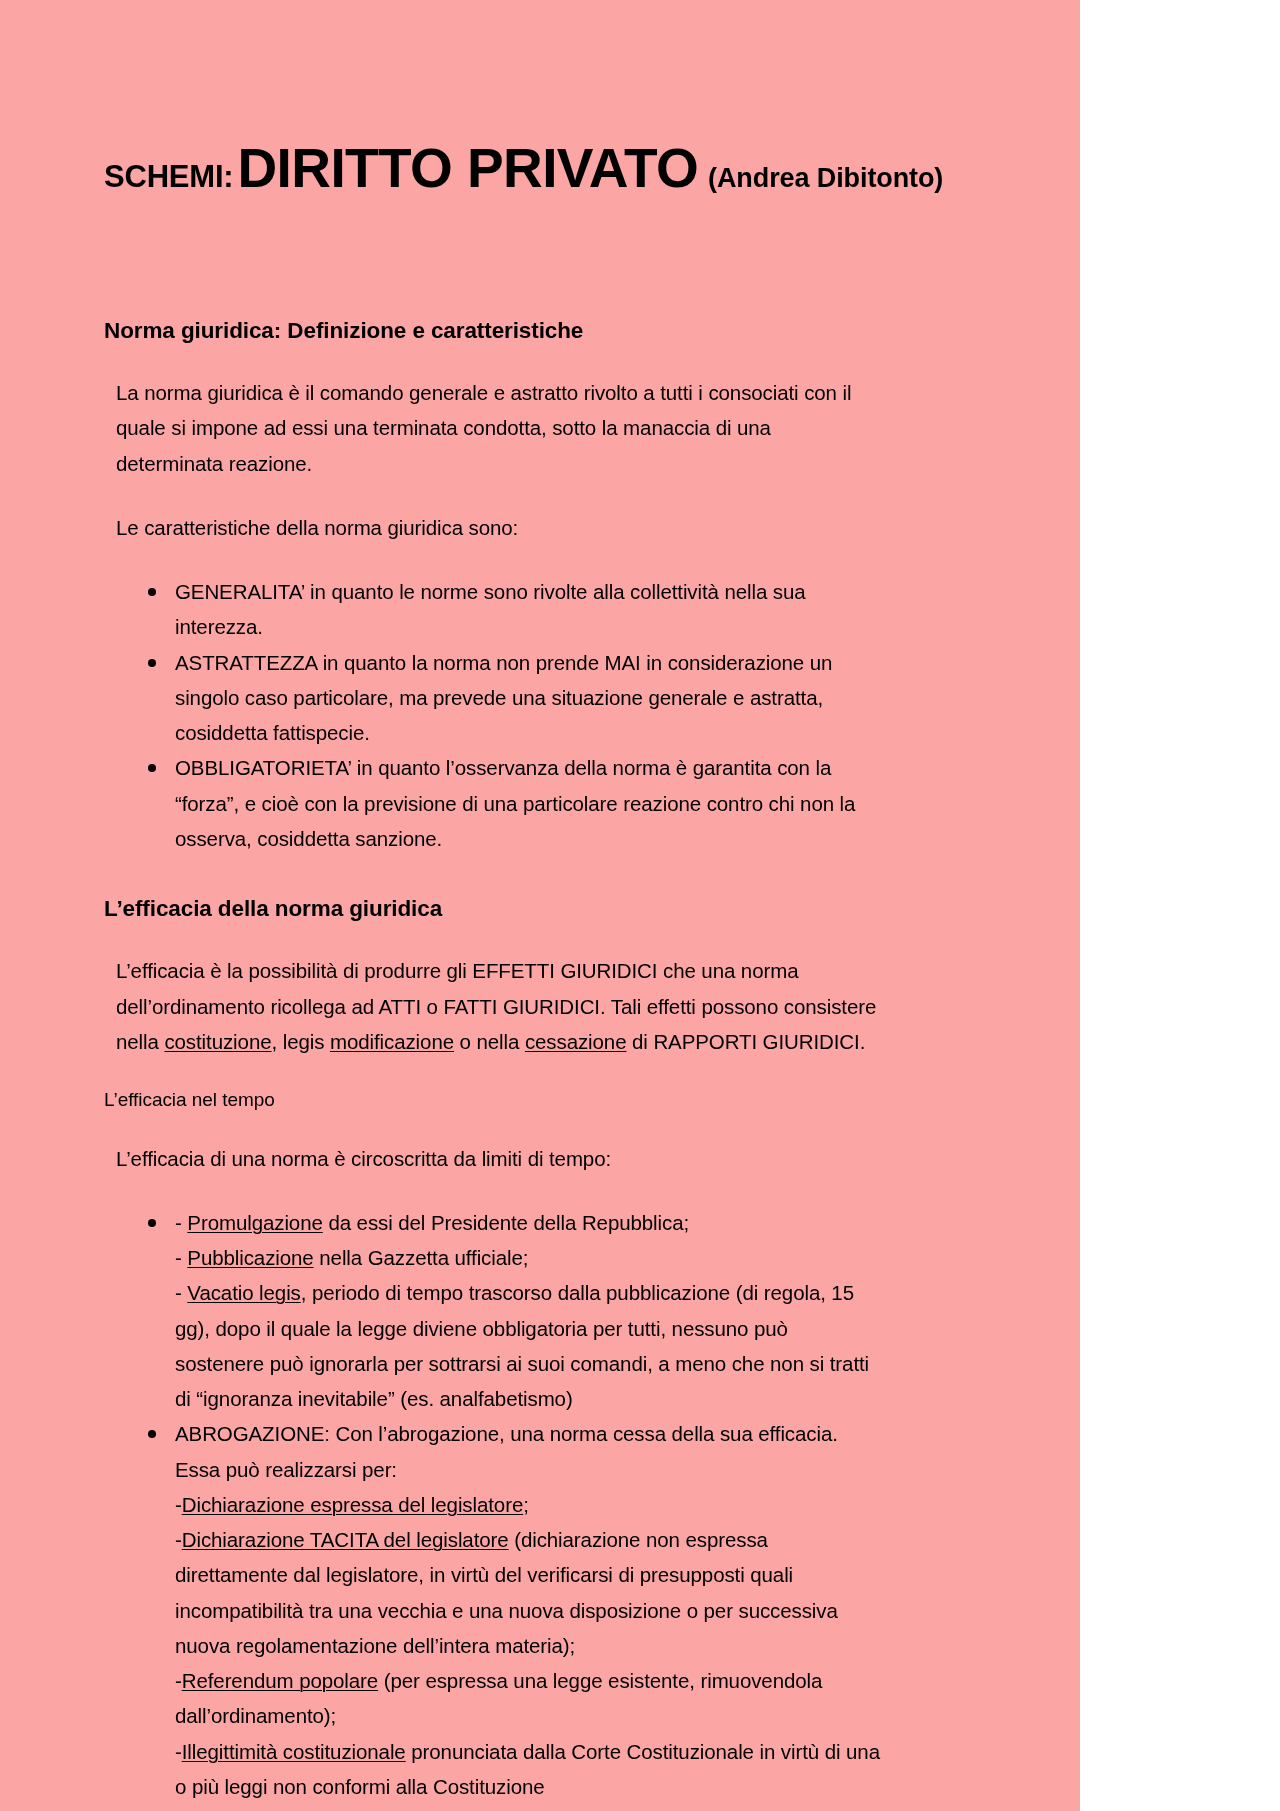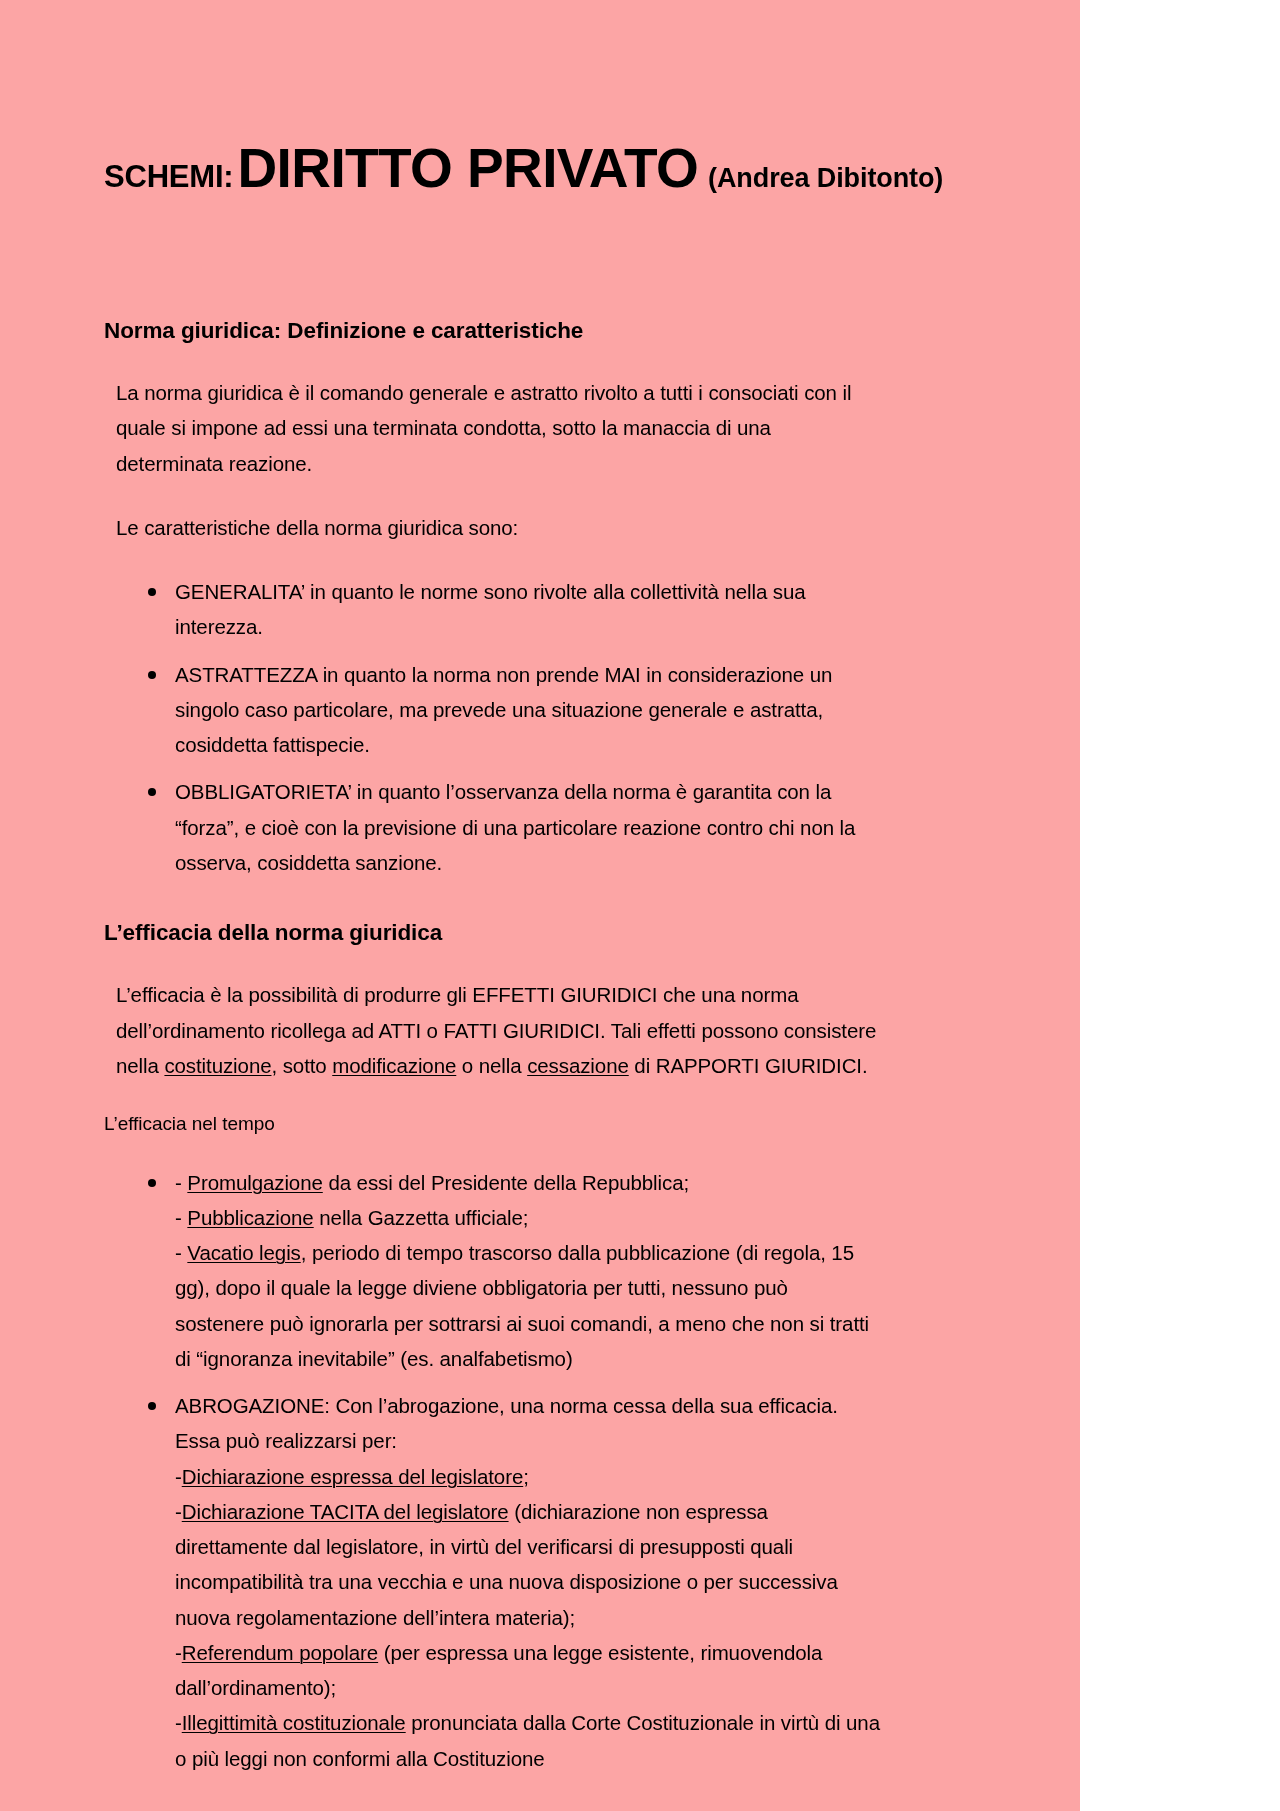--- a/index.html
+++ b/index.html
@@ -97,21 +97,21 @@
     content: "";
     position: absolute;
     left: 44px;
     top: 14px;
     width: 8px;
     height: 8px;
     border-radius: 50%;
     background: #000000;
   }
   ul.bullets > li + li {
-    margin-top: 12px;
+    margin-top: 0;
   }
   .subline {
     display: block;
   }
 
   u {
     text-decoration: underline;
     text-underline-offset: 2px;
     text-decoration-thickness: 1.4px;
   }
@@ -133,24 +133,25 @@
     <p class="para">Le caratteristiche della norma giuridica sono:</p>
 
     <ul class="bullets">
       <li>GENERALITA’ in quanto le norme sono rivolte alla collettività nella sua interezza.</li>
       <li>ASTRATTEZZA in quanto la norma non prende MAI in considerazione un singolo caso particolare, ma prevede una situazione generale e astratta, cosiddetta fattispecie.</li>
       <li>OBBLIGATORIETA’ in quanto l’osservanza della norma è garantita con la “forza”, e cioè con la previsione di una particolare reazione contro chi non la osserva, cosiddetta sanzione.</li>
     </ul>
 
     <h2 class="section-h spaced-top">L’efficacia della norma giuridica</h2>
 
-    <p class="para"><span>L’efficacia è la possibilità di produrre gli EFFETTI GIURIDICI che una norma dell’ordinamento ricollega ad ATTI o FATTI GIURIDICI. Tali effetti possono consistere nella </span><u>costituzione</u><span>, sotto </span><u>modificazione</u><span> o nella </span><u>cessazione</u><span> di RAPPORTI GIURIDICI.</span></p>
+    <p class="para"><span>L’efficacia è la possibilità di produrre gli EFFETTI GIURIDICI che una norma dell’ordinamento ricollega ad ATTI o FATTI GIURIDICI. Tali effetti possono consistere nella </span><u>costituzione</u><span>, legis </span><u>modificazione</u><span> o nella </span><u>cessazione</u><span> di RAPPORTI GIURIDICI.</span></p>
 
     <h3 class="sub-h">L’efficacia nel tempo</h3>
 
+    <p class="para">L’efficacia di una norma è circoscritta da limiti di tempo:</p>
 
     <ul class="bullets">
       <li>
         <span class="subline"><span>- </span><u>Promulgazione</u><span> da essi del Presidente della Repubblica;</span></span>
         <span class="subline"><span>- </span><u>Pubblicazione</u><span> nella Gazzetta ufficiale;</span></span>
         <span class="subline"><span>- </span><u>Vacatio legis</u><span>, periodo di tempo trascorso dalla pubblicazione (di regola, 15 gg), dopo il quale la legge diviene obbligatoria per tutti, nessuno può sostenere può ignorarla per sottrarsi ai suoi comandi, a meno che non si tratti di “ignoranza inevitabile” (es. analfabetismo)</span></span>
       </li>
       <li>
         <span class="subline">ABROGAZIONE: Con l’abrogazione, una norma cessa della sua efficacia.  Essa può realizzarsi per:</span>
         <span class="subline"><span>-</span><u>Dichiarazione espressa del legislatore</u><span>;</span></span>

